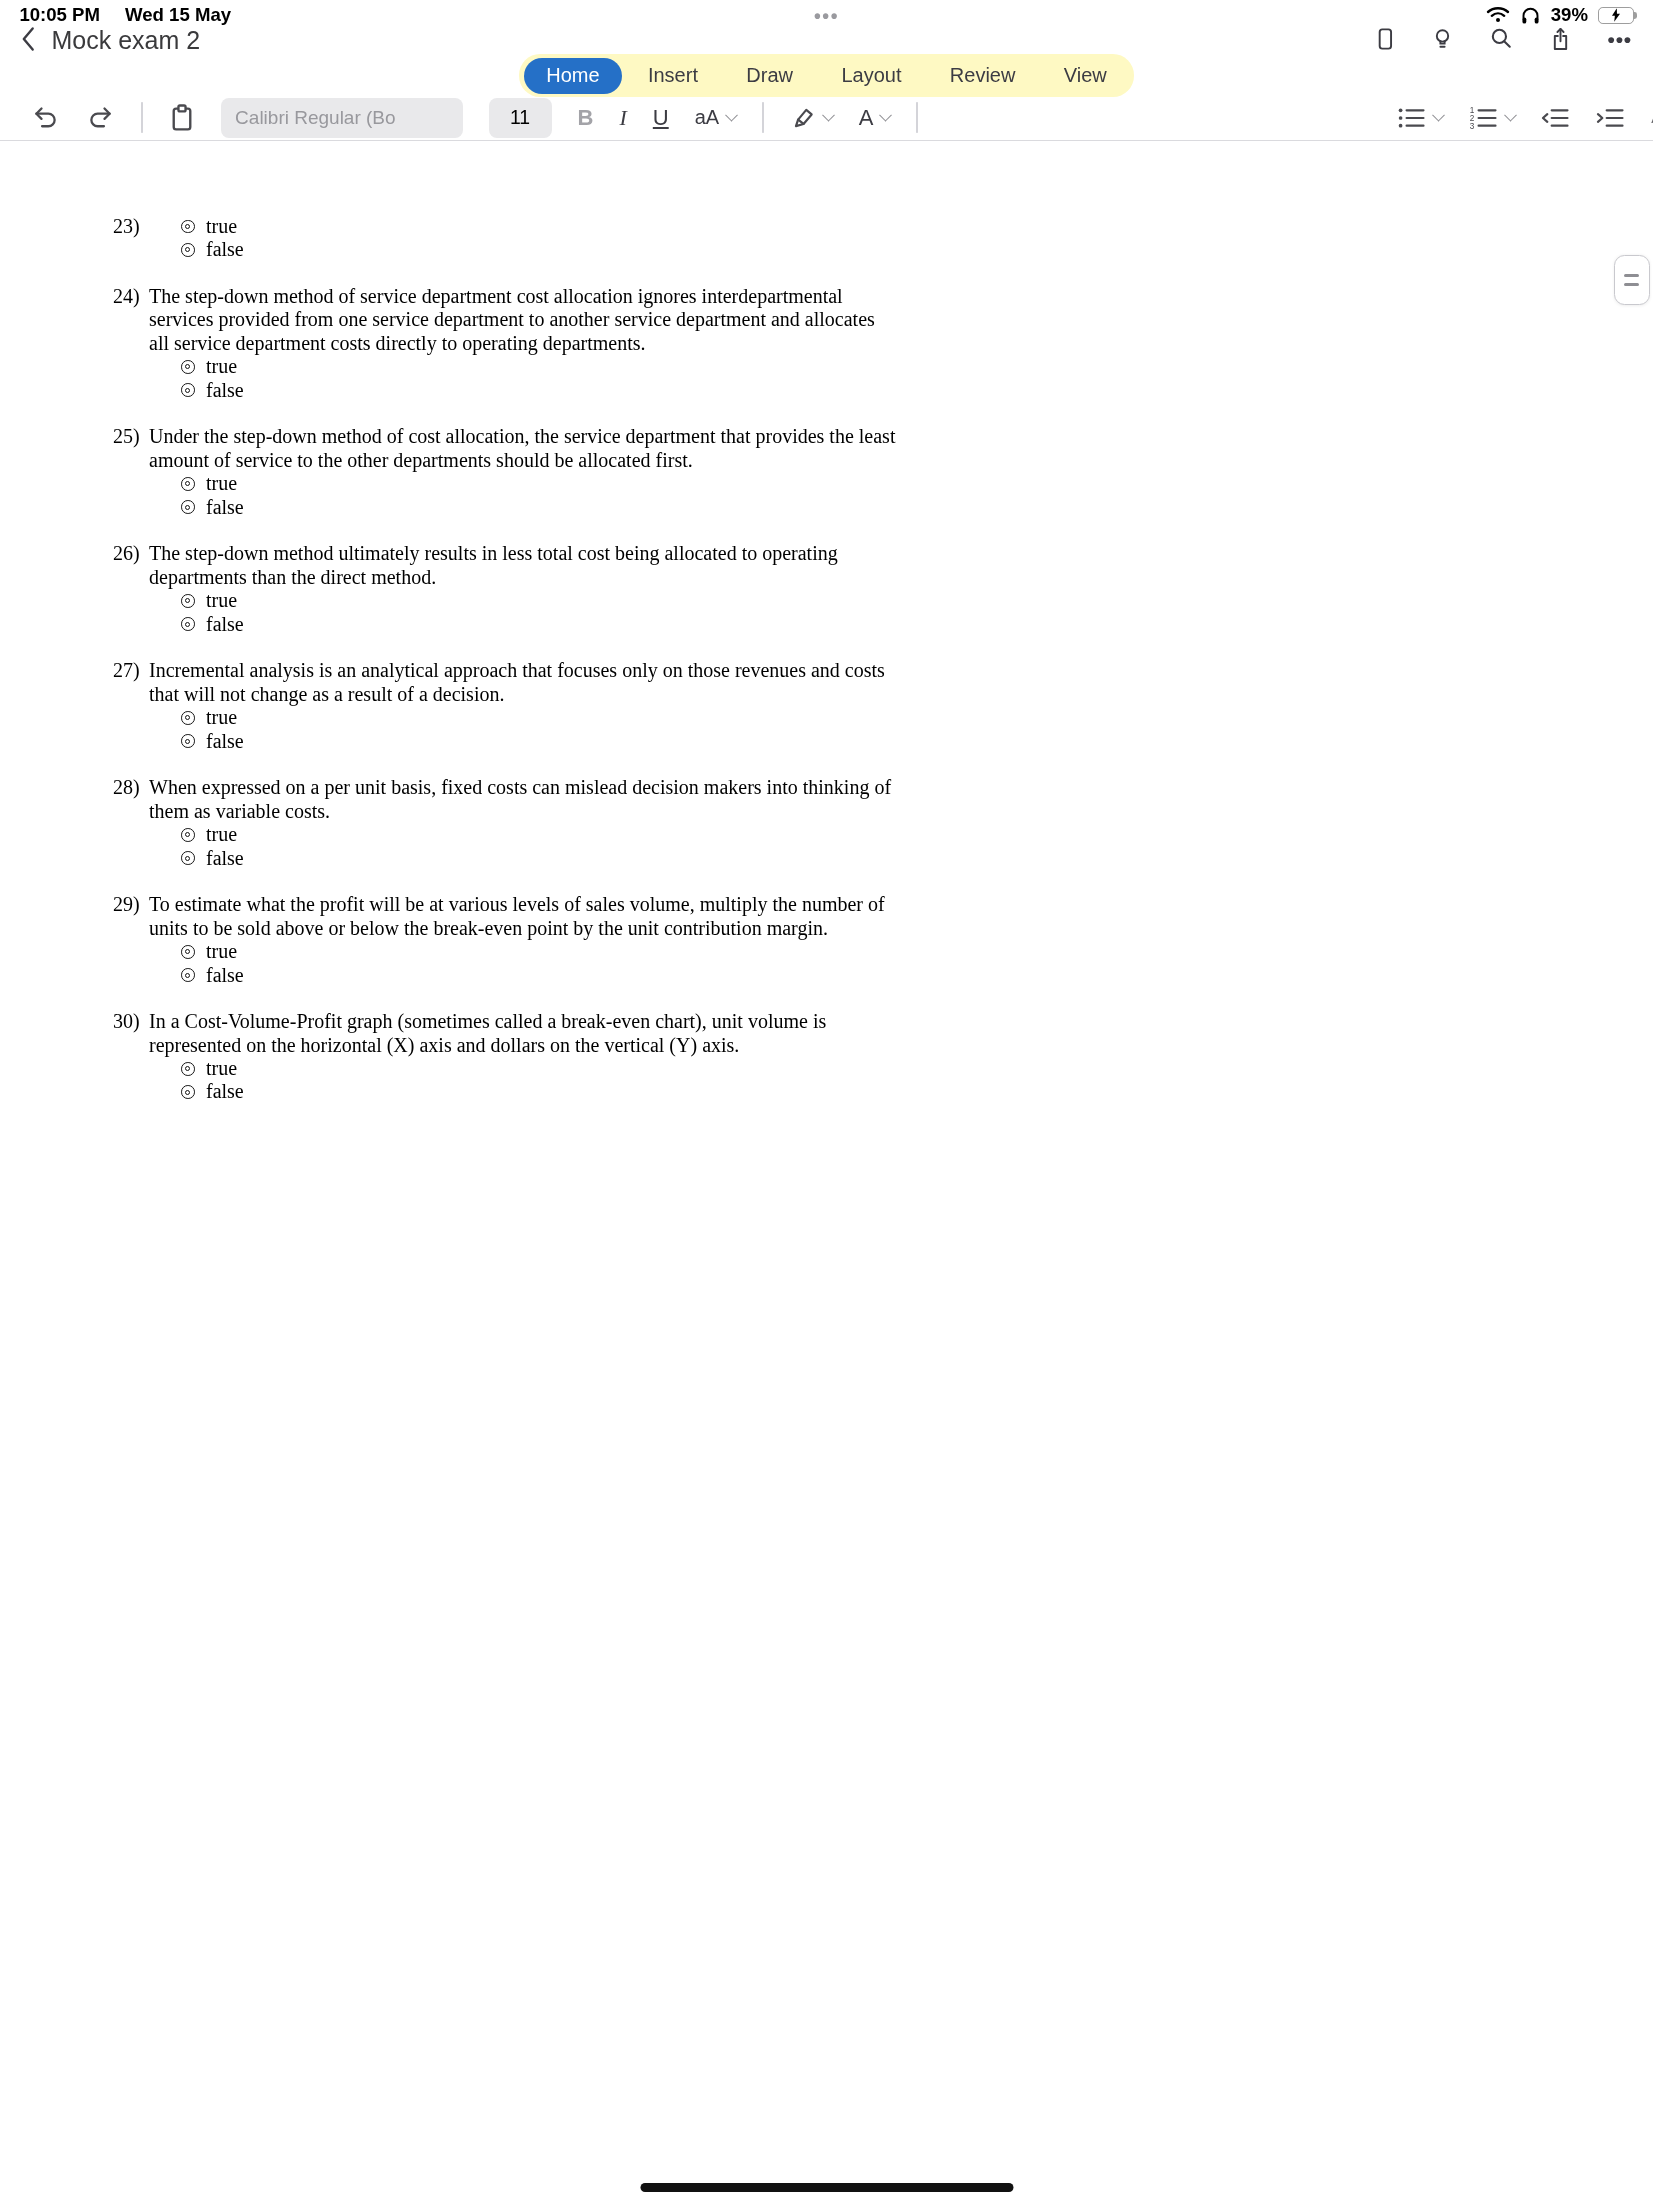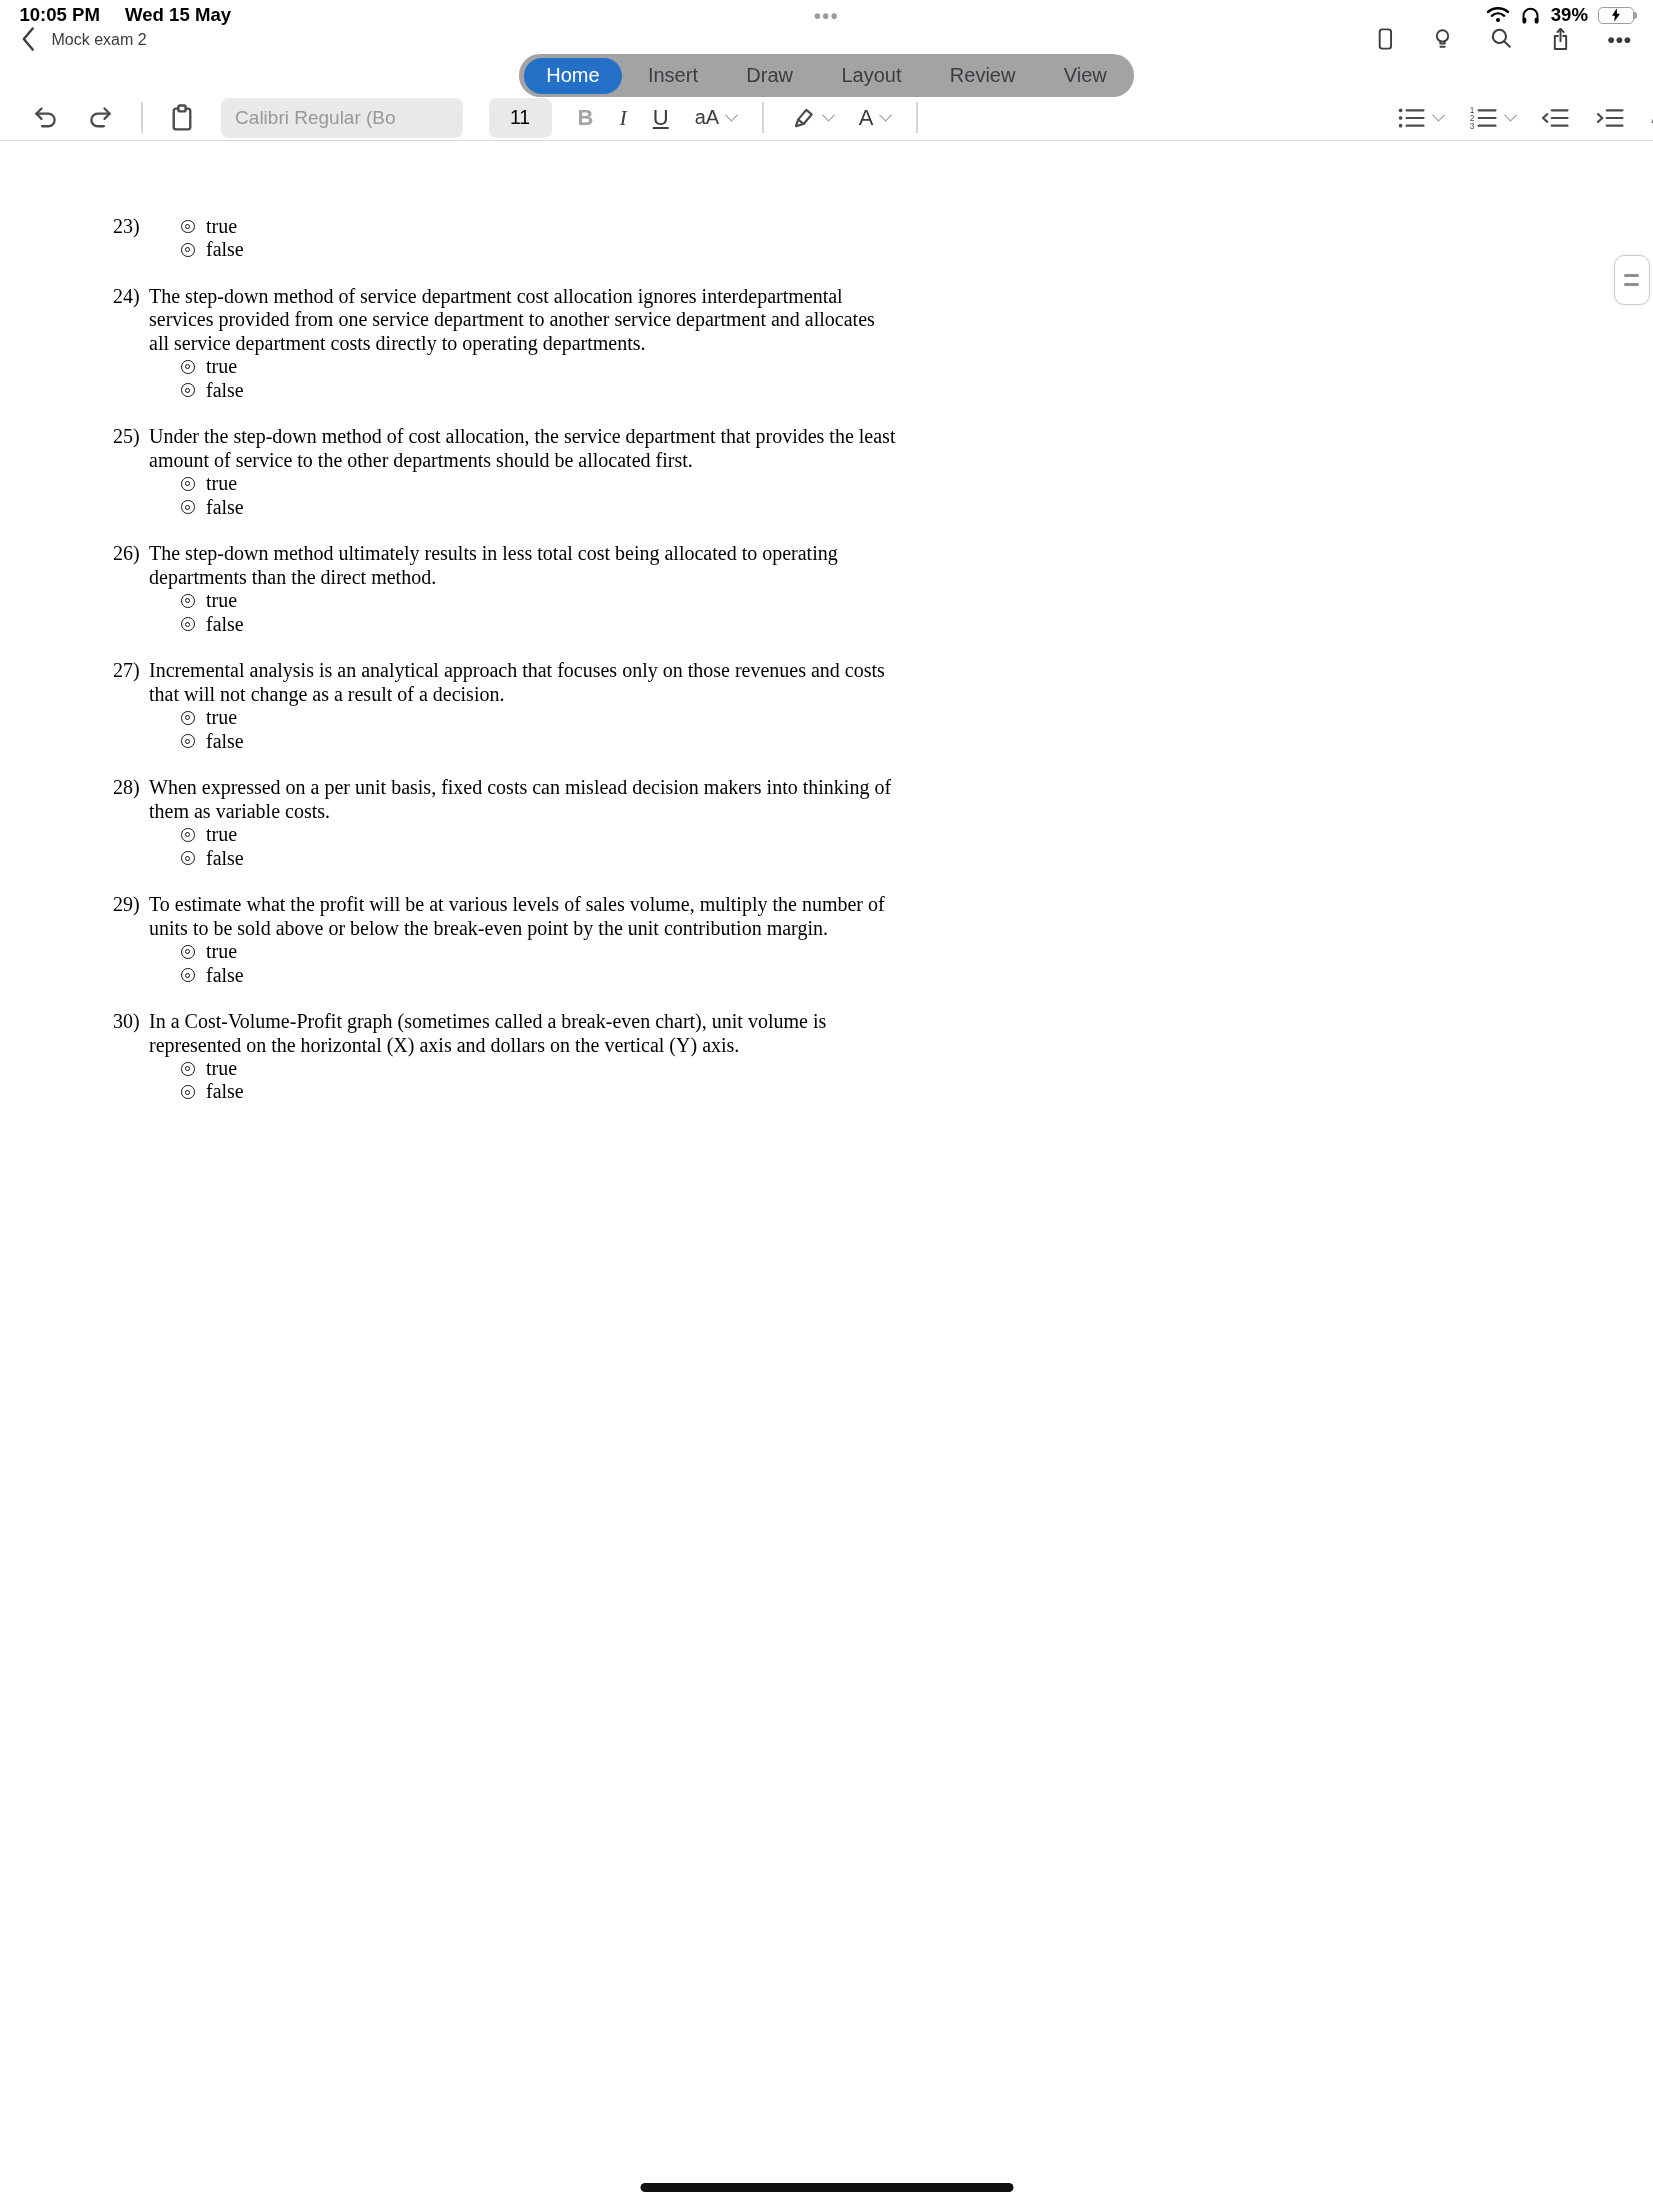--- a/index.html
+++ b/index.html
@@ -14,27 +14,27 @@
   .status-right { display:flex; align-items:center; gap:9.7px; }
   .status-right svg { display:block; }
   .battery { position:relative; width:36px; height:17px; border:1.6px solid rgba(0,0,0,.38); border-radius:4.8px; padding:1.6px; }
   .battery-fill { width:39%; height:100%; background:#65C466; border-radius:1.6px; }
   .battery-tip { position:absolute; right:-4.8px; top:4px; width:3.2px; height:7.3px; background:rgba(0,0,0,.38); border-radius:0 2.4px 2.4px 0; }
   .battery-bolt { position:absolute; left:50%; top:50%; transform:translate(-50%,-50%); }
 
   
   .nav-bar { height:32px; display:flex; align-items:center; padding:0 21px; color:#3c3c43; }
   .back-btn { display:flex; align-items:center; }
-  .nav-title { margin-left:16px; font-size:16px; color:#3a3a3c; }
+  .nav-title { margin-left:16px; font-size:25px; color:#3a3a3c; }
   .nav-actions { margin-left:auto; display:flex; align-items:center; gap:37px; color:#3c3c43; }
   .nav-actions .more-dots { font-size:21px; font-weight:700; letter-spacing:0.8px; color:#3c3c43; }
 
   
   .ribbon-row { height:39px; display:flex; justify-content:center; align-items:center; }
-  .tab-group { background:#a3a3a3; border-radius:21px; padding:3.2px 4.8px; display:flex; align-items:center; gap:3.2px; }
+  .tab-group { background:#fef9c3; border-radius:21px; padding:3.2px 4.8px; display:flex; align-items:center; gap:3.2px; }
   .tab { padding:6.5px 22.6px; font-size:20px; color:#3c3c43; border-radius:18px; cursor:default; }
   .tab.active { background:#2570C7; color:#fff; }
 
   
   .toolbar-row { height:45px; display:flex; align-items:center; padding:0 0 0 31px; gap:26px; color:#4a4a4f; position:relative; }
   .toolbar-row svg { display:block; }
   .tb-btn { display:flex; align-items:center; gap:8px; color:#4a4a4f; background:none; border:none; }
   .vdiv { width:1.6px; height:31px; background:#d4d4d9; border-radius:0.8px; flex-shrink:0; }
   .field { height:40px; background:#e9e9eb; border-radius:8px; display:flex; align-items:center; }
   .field.font-name { width:242px; padding:0 14.5px; color:#98989d; font-size:19px; white-space:nowrap; overflow:hidden; }

